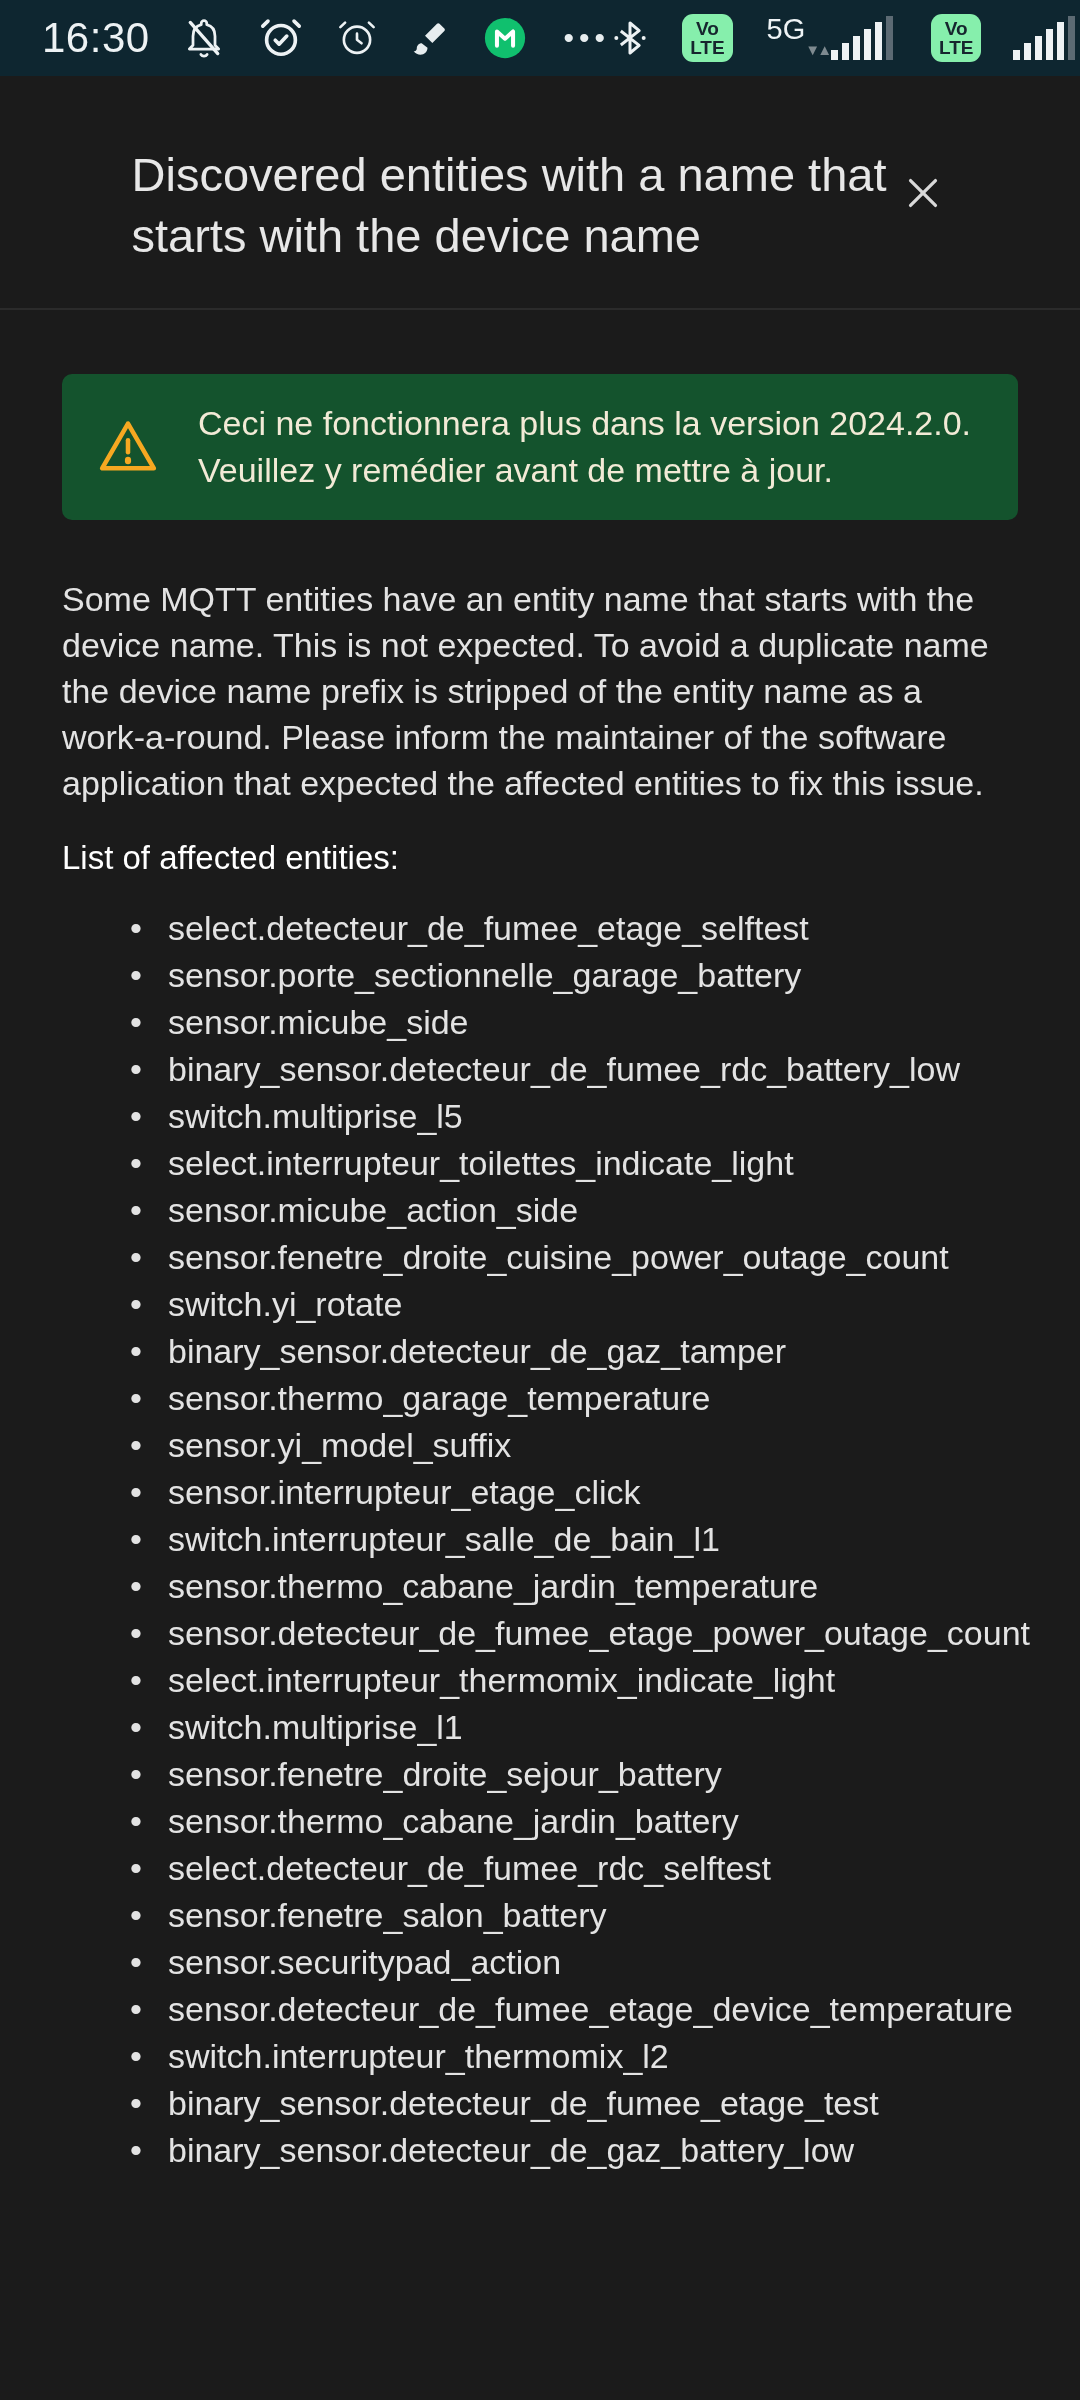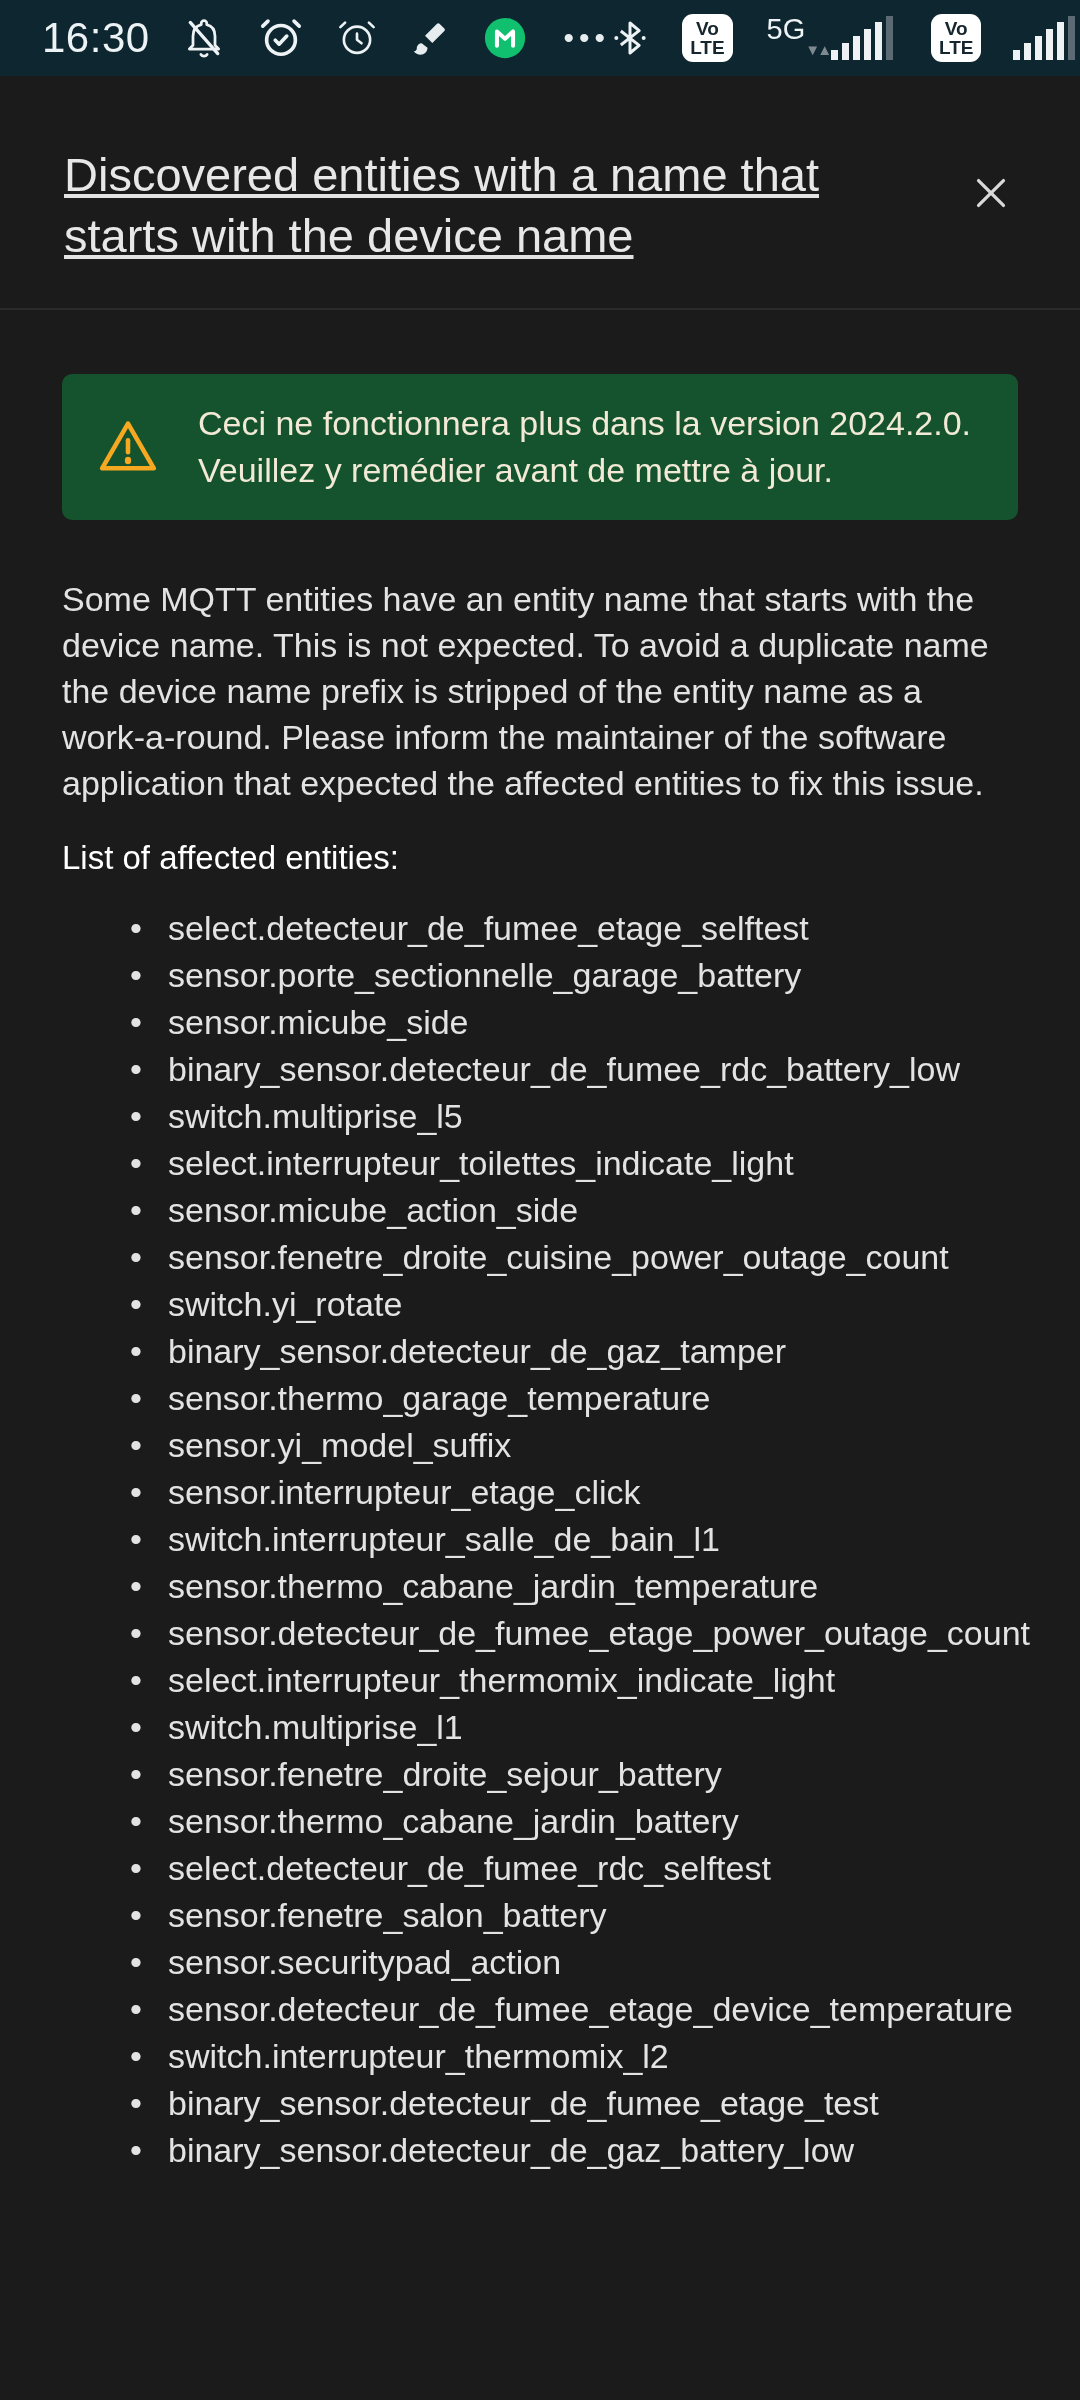--- a/index.html
+++ b/index.html
@@ -15,39 +15,39 @@
     height:76px;flex:0 0 76px;background:#0e2630;
     display:flex;align-items:center;justify-content:space-between;
     padding:0 42px;color:#edf2f4;
   }
   .sb-left,.sb-right{display:flex;align-items:center;gap:32px;}
   .sb-time{font-size:42px;letter-spacing:0.5px;}
   .sb-icon{display:flex;align-items:center;justify-content:center;}
   .sb-icon svg{display:block;}
   .dots{font-size:30px;letter-spacing:5px;color:#e7edef;padding-left:4px;}
   .volte{
-    background:#ffffff;color:#16262e;border-radius:11px;
+    background:#86efac;color:#16262e;border-radius:11px;
     font-size:19px;line-height:19px;font-weight:bold;text-align:center;
     padding:5px 8px;letter-spacing:0;
   }
   .net{display:flex;flex-direction:row;align-items:flex-start;margin-right:-4px;}
   .net-label{font-size:29px;line-height:26px;color:#eef3f5;margin-left:2px;}
   .net-row{display:flex;align-items:flex-end;gap:2px;}
   .updown{font-size:15px;color:#7e8a90;letter-spacing:-3px;line-height:20px;}
   .battery{
     position:relative;width:104px;height:54px;border:4px solid #e4eaec;
     border-radius:18px;display:flex;align-items:center;justify-content:center;
   }
   .battery .fill{position:absolute;left:3px;top:3px;bottom:3px;width:30px;background:#5f6b72;border-radius:10px 3px 3px 10px;}
   .battery .pct{position:relative;font-size:33px;color:#fff;z-index:1;}
   .battery::after{content:"";position:absolute;right:-14px;top:15px;width:9px;height:20px;background:#e4eaec;border-radius:0 4px 4px 0;}
   
   .dlg-header{
-    flex:0 0 auto;display:flex;justify-content:space-between;align-items:flex-start;
-    padding:68px 52px 42px 64px;border-bottom:2px solid #2b2b2b;text-decoration:underline;
+    flex:0 0 auto;display:flex;justify-content:center;align-items:flex-start;
+    padding:68px 52px 42px 64px;border-bottom:2px solid #2b2b2b;
   }
   .dlg-title{margin:0;font-size:47px;font-weight:400;line-height:61px;color:#e7e7e7;max-width:860px;}
   .close-btn{
     background:none;border:none;padding:14px;margin-top:12px;cursor:pointer;
     display:flex;align-items:center;justify-content:center;
   }
   
   .content{flex:1 1 auto;padding:0 62px;overflow:hidden;}
   .warn-banner{
     margin-top:64px;background:#14532d;border-radius:10px;

